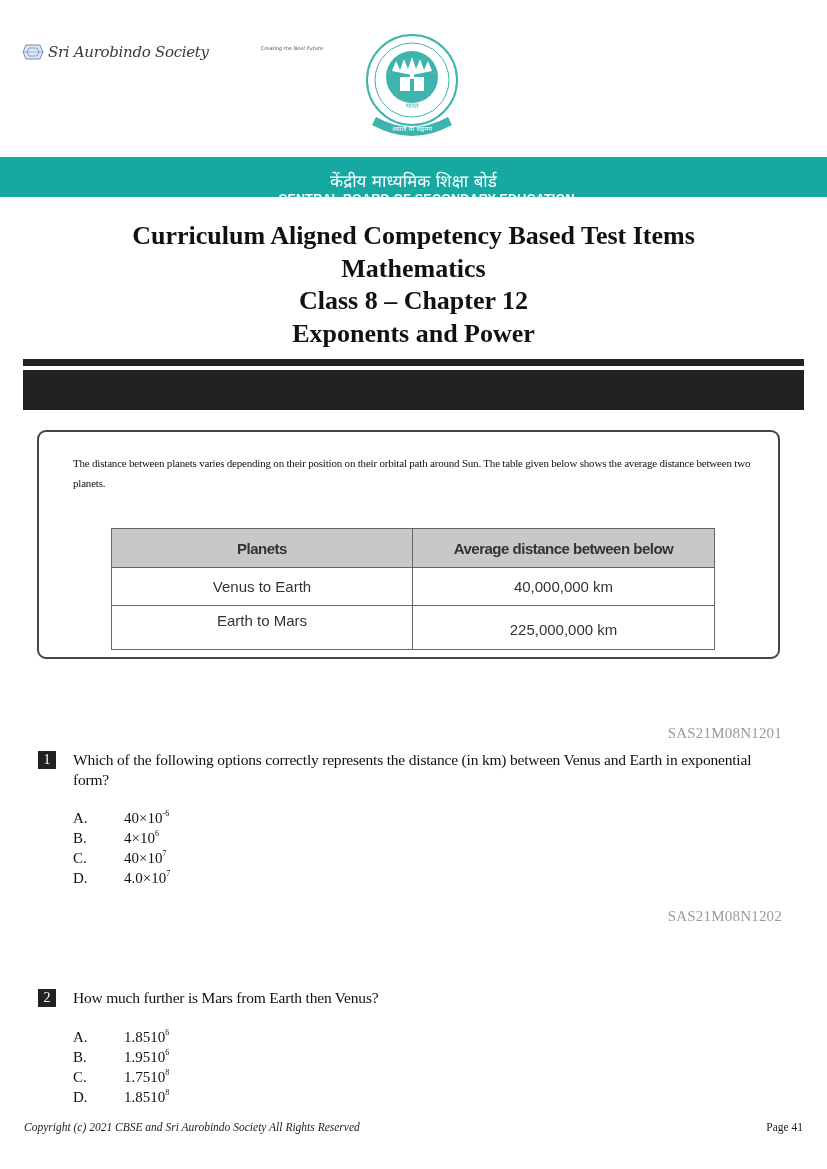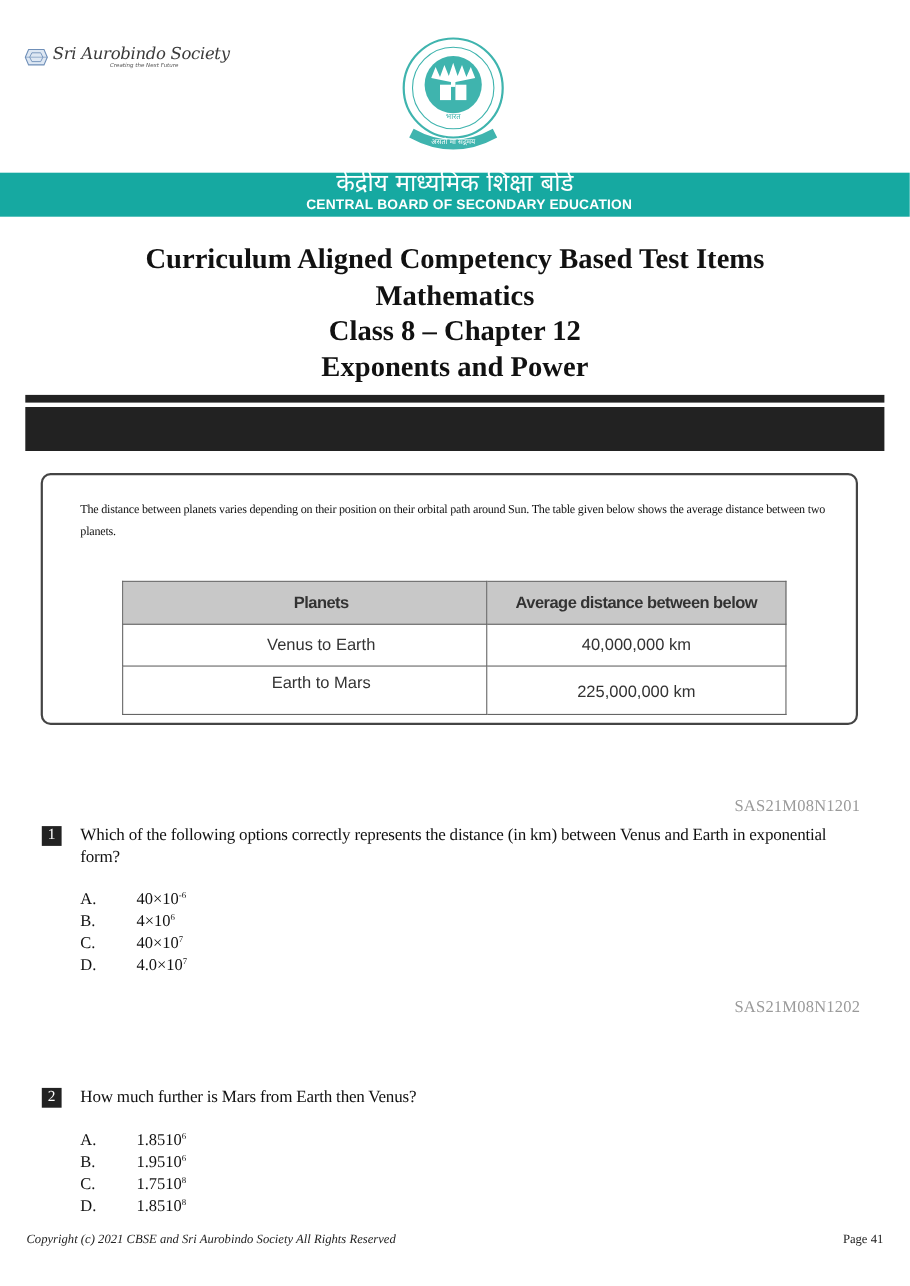--- a/index.html
+++ b/index.html
@@ -5,33 +5,33 @@
     html, body { margin: 0; padding: 0; background: #ffffff; }
     body {
       width: 827px; height: 1169px; position: relative; overflow: hidden;
       font-family: "DejaVu Serif", serif; color: #1a1a1a;
     }
     .abs { position: absolute; }
 
     
     .sas-logo { left: 22px; top: 38px; height: 28px; display: flex; align-items: center; gap: 4px; }
     .sas-mark { width: 22px; height: 16px; }
-    .sas-text { display: flex; flex-direction: column; line-height: 1; }
+    .sas-text { display: flex; flex-direction: row; line-height: 1; text-align: center; }
     .sas-name { font-family: "DejaVu Serif", serif; font-style: italic; font-size: 15px; color: #3a3a3a; letter-spacing: -0.3px; }
     .sas-tag { font-family: "DejaVu Sans", sans-serif; font-size: 5px; color: #555; margin-left: 52px; margin-top: 1px; font-style: italic; }
 
     
     .cbse-emblem { left: 362px; top: 33px; width: 100px; height: 112px; }
 
     
     .banner {
       left: 0; top: 157px; width: 827px; height: 40px; background: #16a9a1;
       color: #fff; text-align: center;
     }
-    .banner-hi { font-family: "DejaVu Sans", sans-serif; font-size: 22px; line-height: 22px; padding-top: 0; }
+    .banner-hi { font-family: "DejaVu Sans", sans-serif; font-size: 17px; line-height: 22px; padding-top: 13px; }
     .banner-en { font-family: "Liberation Sans", sans-serif; font-weight: bold; font-size: 12.5px; line-height: 14px; letter-spacing: 0.2px; margin-left: 26px; }
 
     
     .title-block { left: 0; top: 220px; width: 827px; text-align: center; }
     .title-line {
       font-family: "Liberation Serif", serif; font-weight: bold; font-size: 26px;
       line-height: 32.5px; color: #111;
     }
 
     .rule-thin { left: 23px; top: 359px; width: 781px; height: 7px; background: #222; }
@@ -50,21 +50,21 @@
 
     table.planets {
       position: absolute; left: 111px; top: 528px; width: 604px;
       border-collapse: collapse; font-family: "Liberation Sans", sans-serif; font-size: 15px; color: #333;
     }
     table.planets th, table.planets td {
       border: 1px solid #666; text-align: center; padding: 0;
     }
     table.planets th { background: #c8c8c8; height: 38px; font-weight: bold; letter-spacing: -0.5px; color: #333; }
     table.planets td { height: 37px; }
-    table.planets th:first-child, table.planets td:first-child { width: 300px; padding-left: 30px; }
+    table.planets th:first-child, table.planets td:first-child { width: 300px; }
 
     
     .qcode {
       right: 45px; font-family: "Liberation Serif", serif; font-size: 15px; color: #9a9a9a; letter-spacing: 0.2px;
     }
     .qnum {
       left: 38px; width: 18px; height: 18px; background: #222; color: #fff;
       font-family: "Liberation Serif", serif; font-size: 14px; line-height: 18px; text-align: center;
     }
     .qtext {

